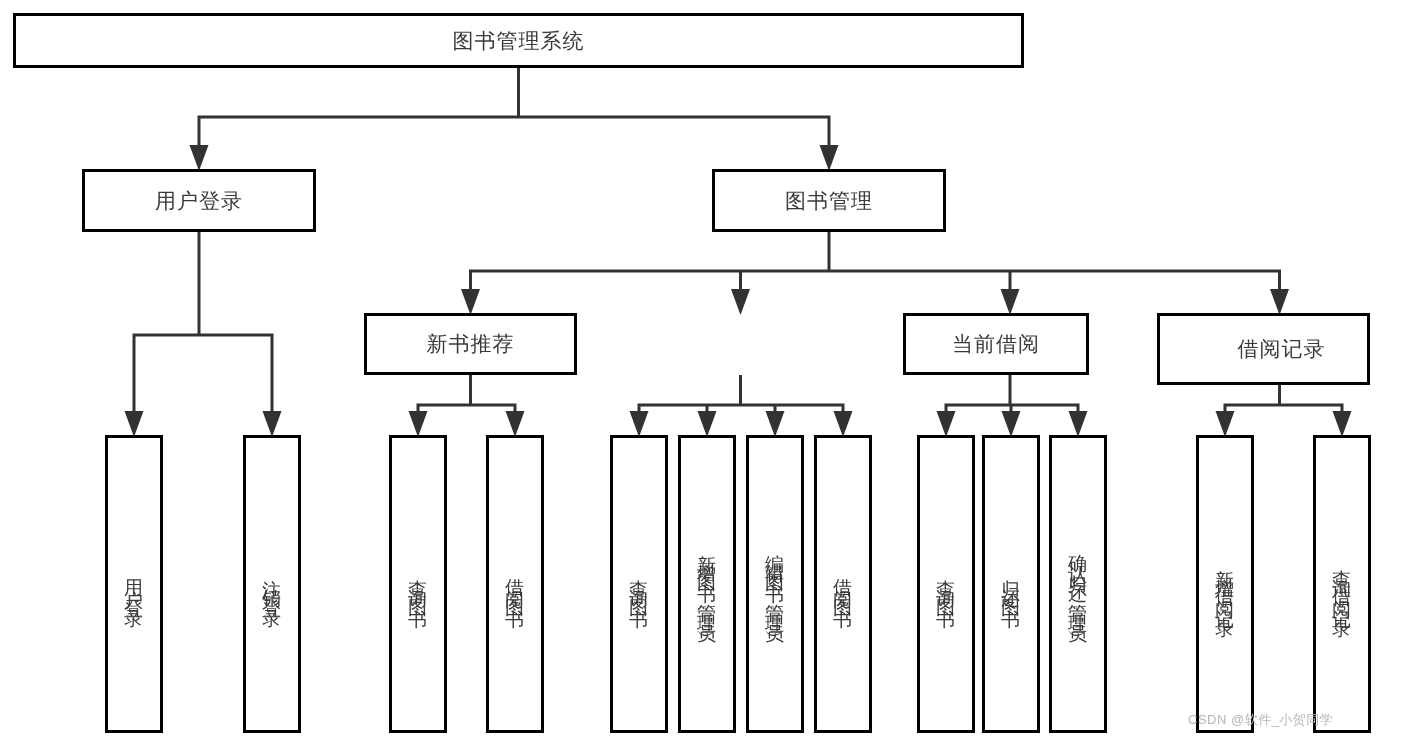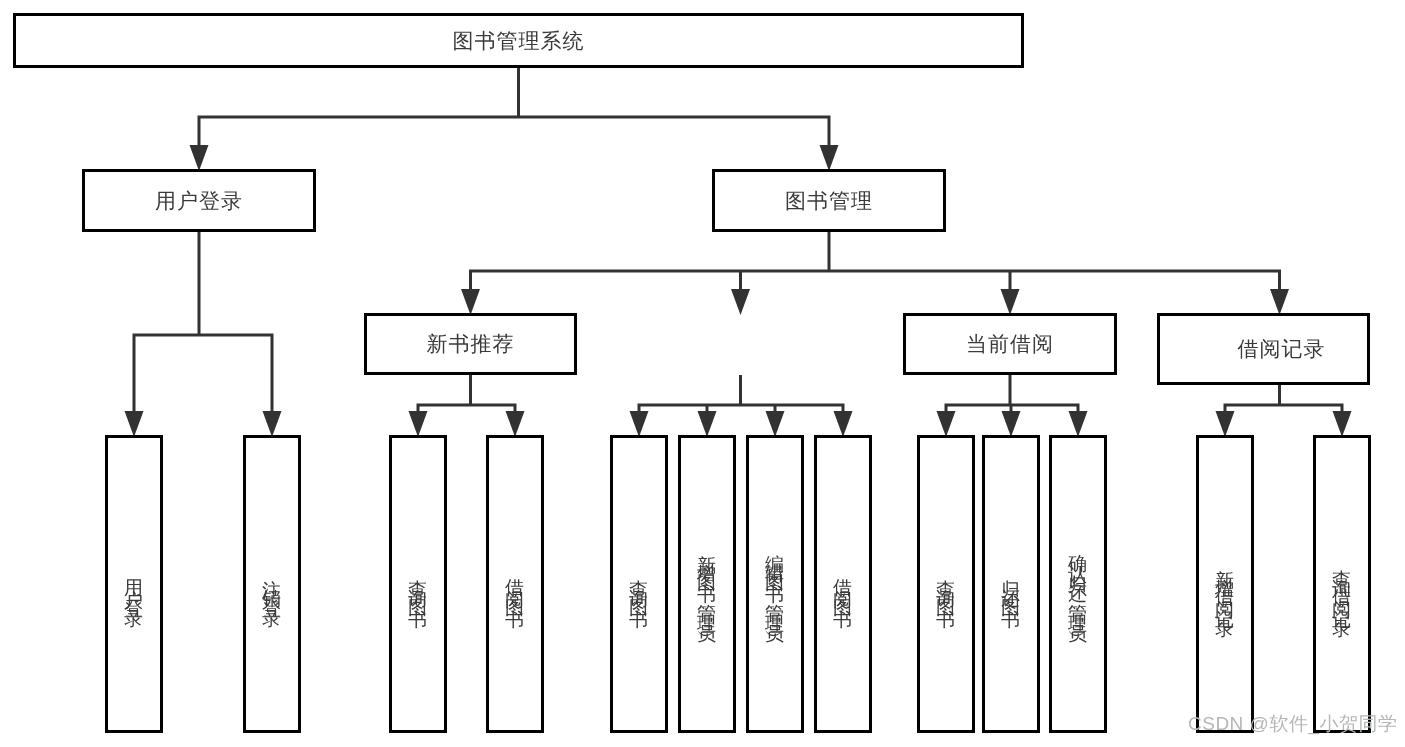--- a/index.html
+++ b/index.html
@@ -42,21 +42,21 @@
     writing-mode: vertical-rl;
     font-size: 19px;
     letter-spacing: 10px;
     line-height: 1;
     white-space: nowrap;
   }
   .watermark {
     position: absolute;
     left: 1188px;
     top: 711px;
-    font-size: 19px;
+    font-size: 13px;
     color: #b4b6ba;
     white-space: nowrap;
     letter-spacing: 0.5px;
   }
 </style>
 </head>
 <body>
 
 <div class="canvas">
 
@@ -114,21 +114,21 @@
   <div class="node h-node" style="left:82px; top:169px; width:234px; height:63px;">
     <span>用户登录</span>
   </div>
   <div class="node h-node" style="left:712px; top:169px; width:234px; height:63px;">
     <span>图书管理</span>
   </div>
 
   <div class="node h-node" style="left:364px; top:313px; width:213px; height:62px;">
     <span>新书推荐</span>
   </div>
-  <div class="node h-node" style="left:903px; top:313px; width:214px; height:62px;">
+  <div class="node h-node" style="left:903px; top:313px; width:186px; height:62px;">
     <span>当前借阅</span>
   </div>
   <div class="node h-node" style="left:1157px; top:313px; width:213px; height:72px;padding-left:36px;">
     <span>借阅记录</span>
   </div>
 
   <div class="node v-node" style="left:105px; top:435px; width:58px; height:298px;">
     <span class="v-label">用户登录</span>
   </div>
   <div class="node v-node" style="left:243px; top:435px; width:58px; height:298px;">

